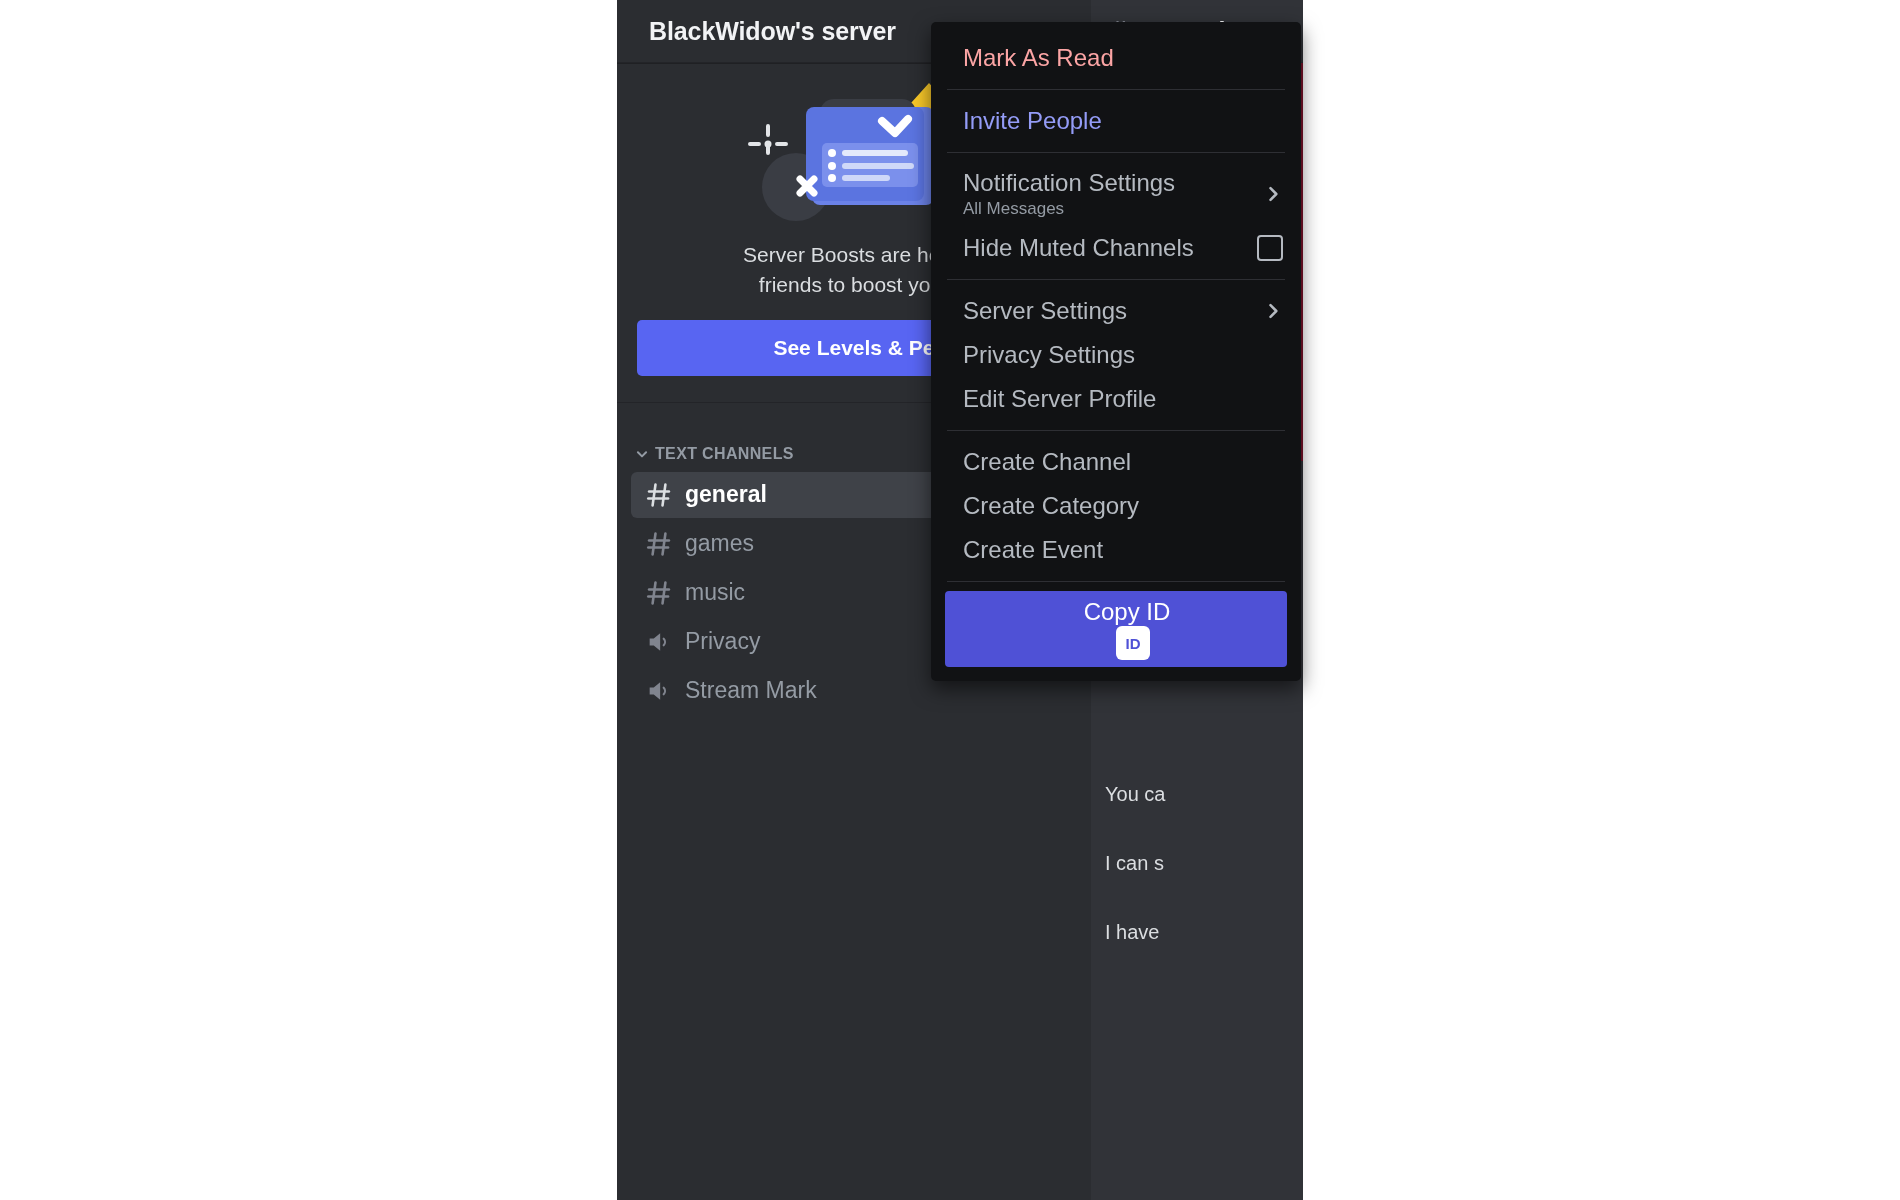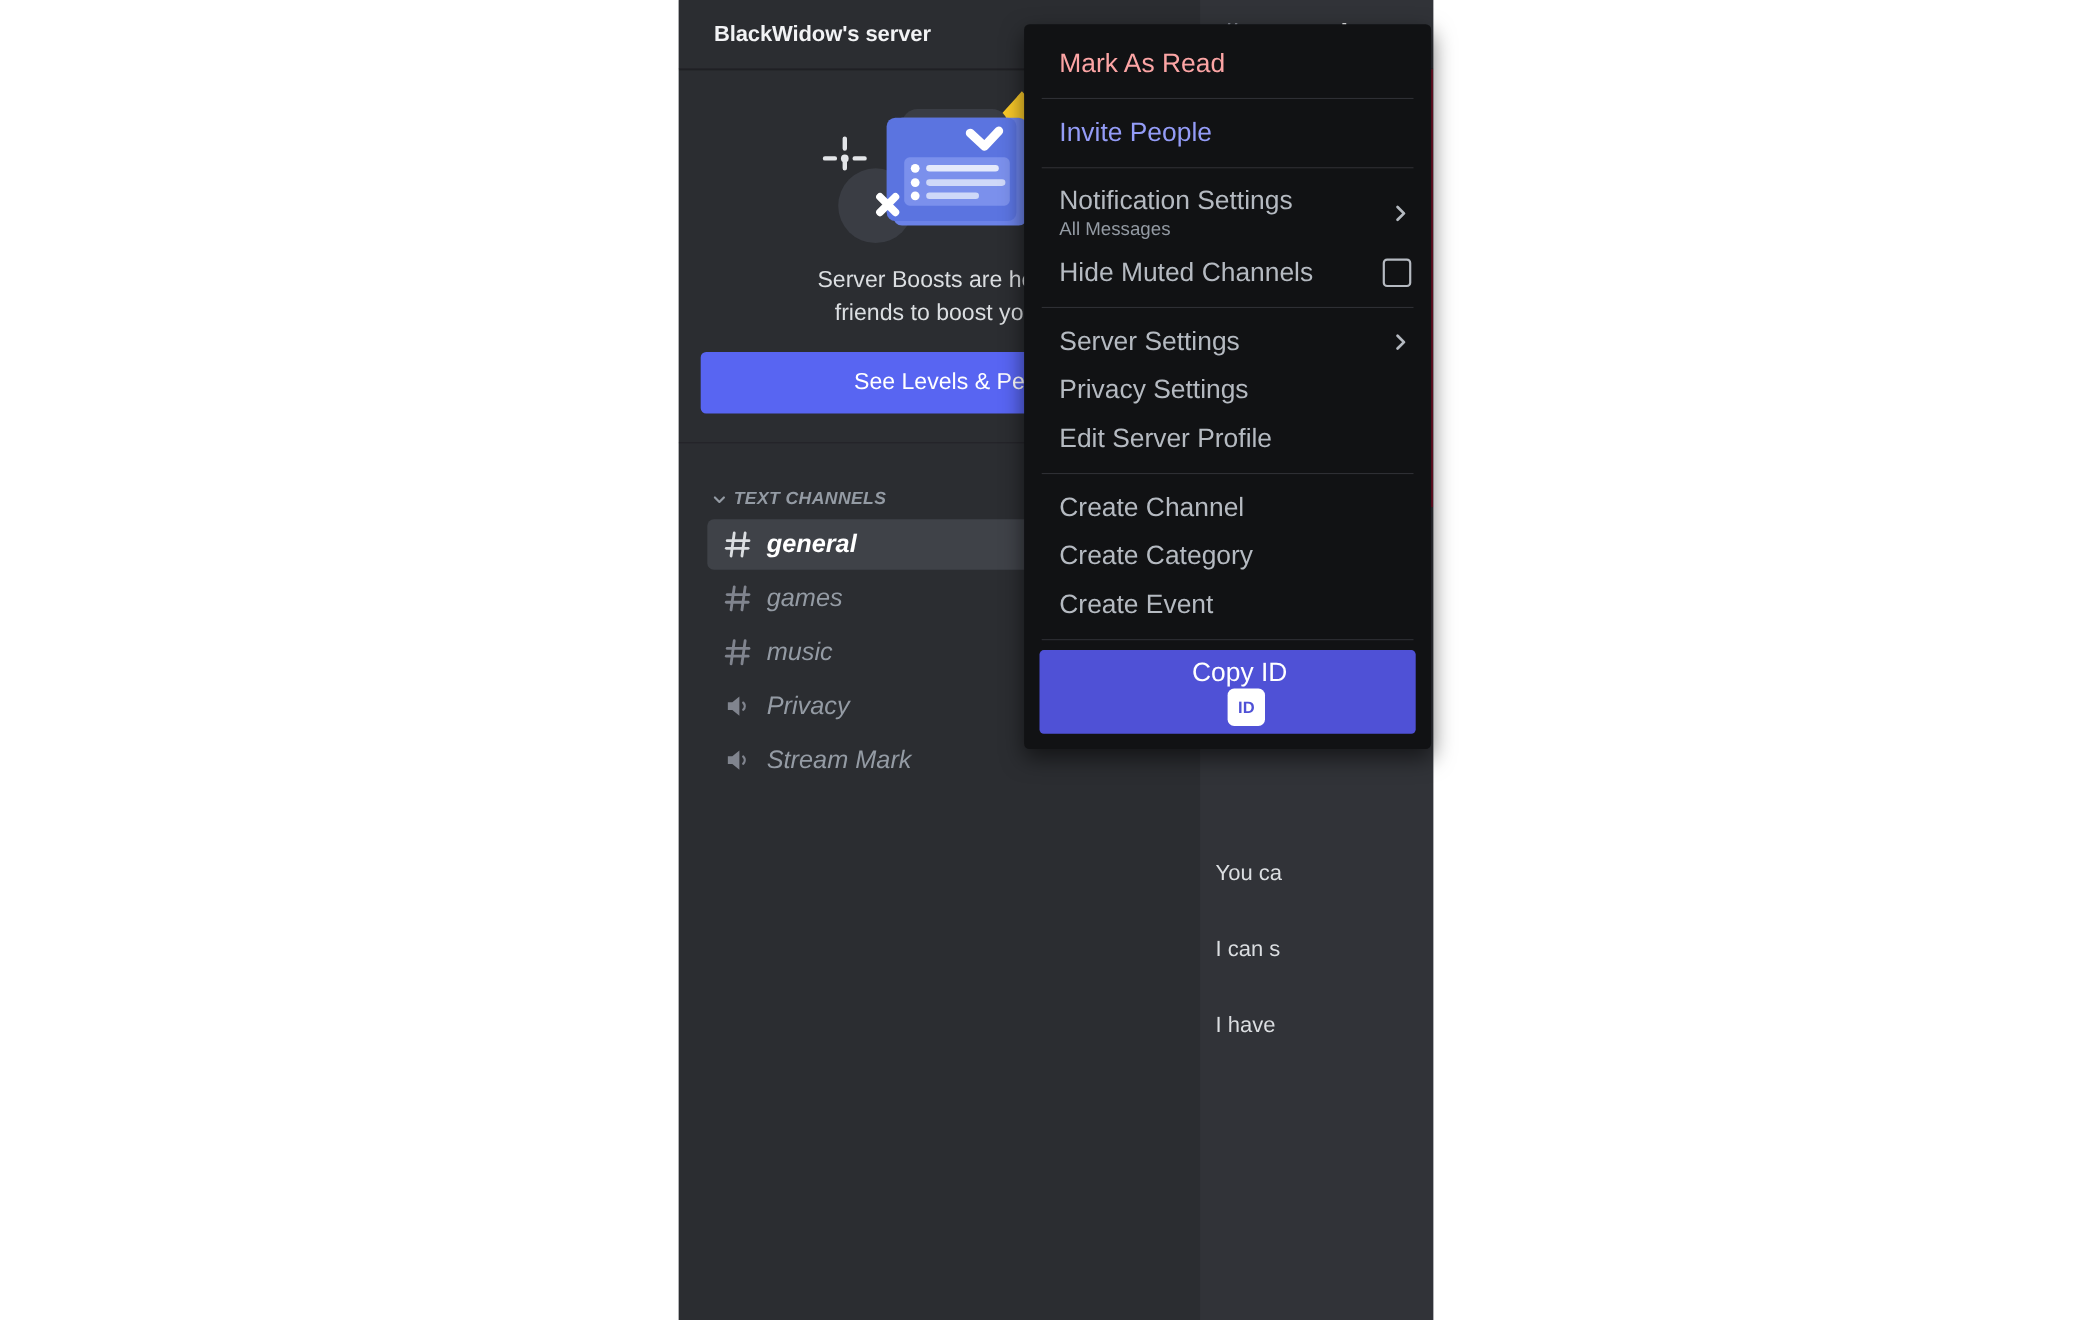--- a/index.html
+++ b/index.html
@@ -35,21 +35,21 @@
     position: relative;
     height: 63px;
     display: flex; align-items: center;
     padding: 0 18px 0 32px;
     box-shadow: 0 1px 0 rgba(0,0,0,.28);
     border-bottom: 1px solid #232428;
   }
   #server-name {
     flex: 1;
     color: #f2f3f5;
-    font-size: 20px;
+    font-size: 25px;
     font-weight: 700;
     letter-spacing: -.1px;
     white-space: nowrap;
     overflow: hidden;
   }
   #server-chevron { width: 26px; height: 26px; flex: none; color: #b5bac1; }
 
   
   #boost-promo {
     padding: 14px 20px 26px;
@@ -70,27 +70,27 @@
     white-space: nowrap;
     overflow: hidden;
   }
   #boost-button {
     margin-top: 20px;
     height: 56px;
     background: #5865f2;
     border-radius: 5px;
     color: #ffffff;
     font-size: 21px;
-    font-weight: 400;
+    font-weight: 700;
     display: flex; align-items: center; justify-content: center;
     white-space: nowrap; overflow: hidden;
   }
 
   
-  #channel-list { padding: 22px 0 0 16px; font-style: italic; }
+  #channel-list { padding: 22px 0 0 4px; }
   .category {
     display: flex; align-items: center;
     gap: 6px;
     padding: 20px 10px 6px 14px;
     color: #949ba4;
     font-size: 16px;
     font-weight: 700;
     letter-spacing: .35px;
   }
   .category .cat-chevron { width: 14px; height: 14px; flex: none; }

